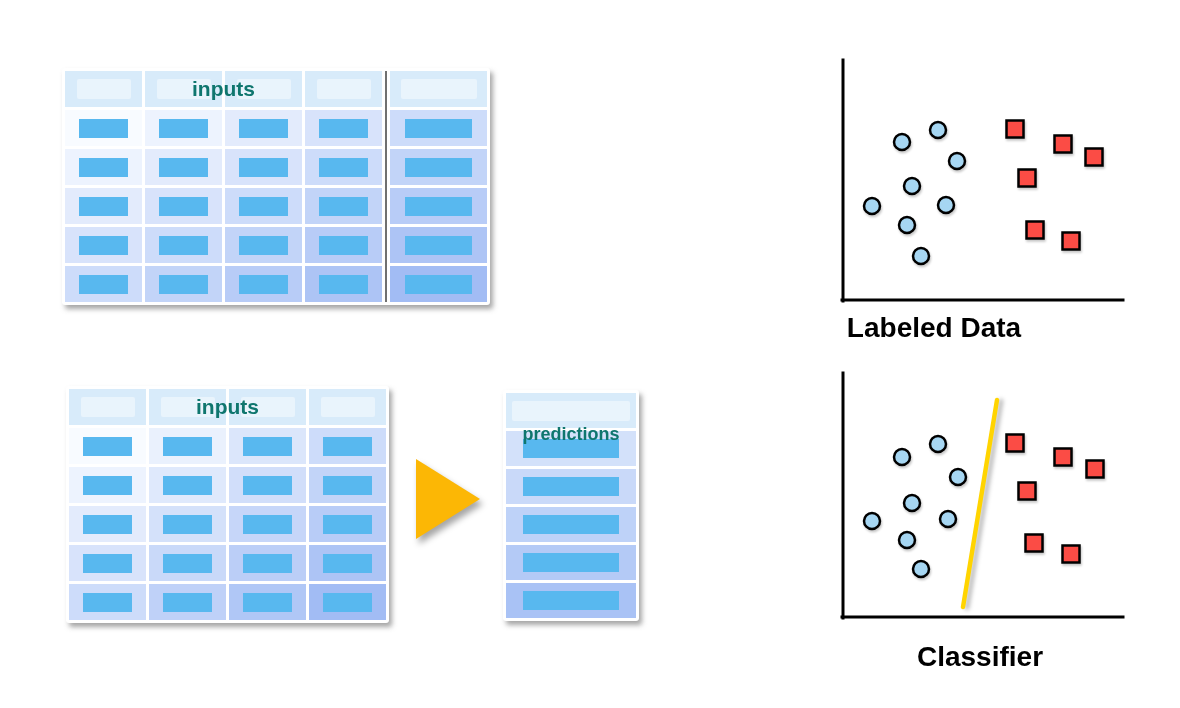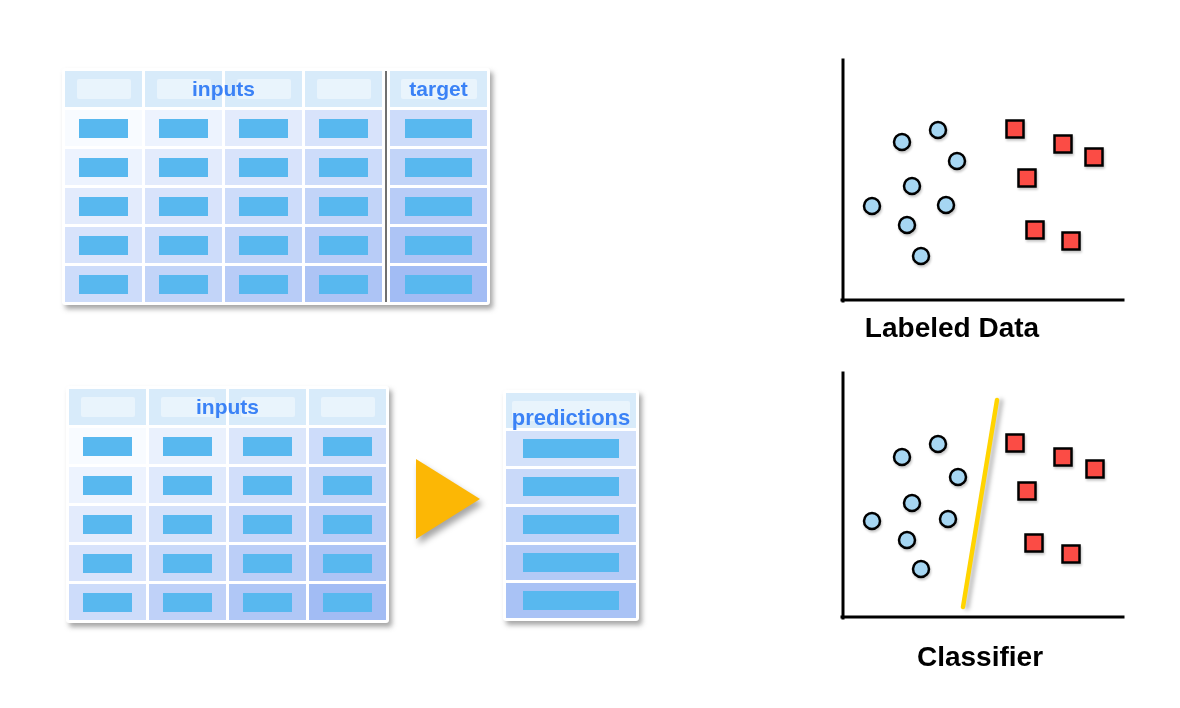--- a/index.html
+++ b/index.html
@@ -22,23 +22,23 @@
   .ph{height:20px;background:var(--ph);border-radius:2px;}
   .t-main .bar{width:49px;}
   .t-target .bar{width:67px;}
   #predictions-table .bar{width:96px;}
   .t-main .ph{width:54px;}
   .t-target .ph{width:76px;}
   #predictions-table .ph{width:118px;}
   .hdr-label{
     position:absolute;left:0;right:0;top:0;height:36px;z-index:2;
     display:flex;align-items:center;justify-content:center;
-    font-weight:bold;font-size:21px;color:#3b82f6;
+    font-weight:bold;font-size:21px;color:#0f766e;
   }
-  #predictions-table .hdr-label{height:50px;font-size:22px;}
+  #predictions-table .hdr-label{height:50px;font-size:18px;margin-top:16px;}
   
   .arrow{position:absolute;filter:drop-shadow(3px 5px 3px rgba(0,0,0,.35));}
   .arrow polygon{fill:var(--arrow);}
   
   .plot{position:absolute;overflow:visible;}
   .axis{stroke:var(--axis);stroke-width:3;stroke-linecap:square;}
   .yline{stroke:var(--yline);stroke-width:4.5;stroke-linecap:round;
          filter:drop-shadow(4px 1px 2px rgba(0,0,0,.28));}
   .circle-marker{fill:var(--circle);stroke:var(--marker-stroke);stroke-width:2.5;
          filter:drop-shadow(1.5px 2px 1px rgba(0,0,0,.22));}
@@ -125,21 +125,20 @@
         </div>
         <div class="cell" style="background: rgb(184, 204, 247);">
           <div class="bar"></div>
         </div>
         <div class="cell" style="background: rgb(173, 196, 245);">
           <div class="bar"></div>
         </div>
       </div>
     <div class="t-sep"></div>
     <div class="t-target">
-      <div class="hdr-label">target</div>
     <div class="cell" style="background: rgb(216, 235, 250);">
           <div class="ph"></div>
         </div>
         <div class="cell" style="background: rgb(205, 220, 250);">
           <div class="bar"></div>
         </div>
         <div class="cell" style="background: rgb(194, 212, 248);">
           <div class="bar"></div>
         </div>
         <div class="cell" style="background: rgb(184, 204, 247);">
@@ -271,21 +270,21 @@
       <circle cx="116" cy="155" r="8" class="circle-marker"></circle>
       <circle cx="77" cy="175" r="8" class="circle-marker"></circle>
       <circle cx="91" cy="206" r="8" class="circle-marker"></circle>
       <rect x="176.5" y="70.5" width="17" height="17" class="square-marker"></rect>
       <rect x="224.5" y="85.5" width="17" height="17" class="square-marker"></rect>
       <rect x="255.5" y="98.5" width="17" height="17" class="square-marker"></rect>
       <rect x="188.5" y="119.5" width="17" height="17" class="square-marker"></rect>
       <rect x="196.5" y="171.5" width="17" height="17" class="square-marker"></rect>
       <rect x="232.5" y="182.5" width="17" height="17" class="square-marker"></rect>
     </svg>
-  <div class="plot-title" style="left:802px;top:312px">Labeled Data</div>
+  <div class="plot-title" style="left:784px;top:312px">Labeled Data</div>
 
   <svg class="plot" id="plot-classifier" style="left:830px;top:370px" width="300" height="254" viewBox="0 0 300 254">
       <line x1="13" y1="3" x2="13" y2="248" class="axis"></line>
       <line x1="12" y1="247" x2="293" y2="247" class="axis"></line>
       <line x1="167" y1="30" x2="133" y2="237" class="yline"></line>
       <circle cx="72" cy="87" r="8" class="circle-marker"></circle>
       <circle cx="108" cy="74" r="8" class="circle-marker"></circle>
       <circle cx="128" cy="107" r="8" class="circle-marker"></circle>
       <circle cx="82" cy="133" r="8" class="circle-marker"></circle>
       <circle cx="42" cy="151" r="8" class="circle-marker"></circle>

